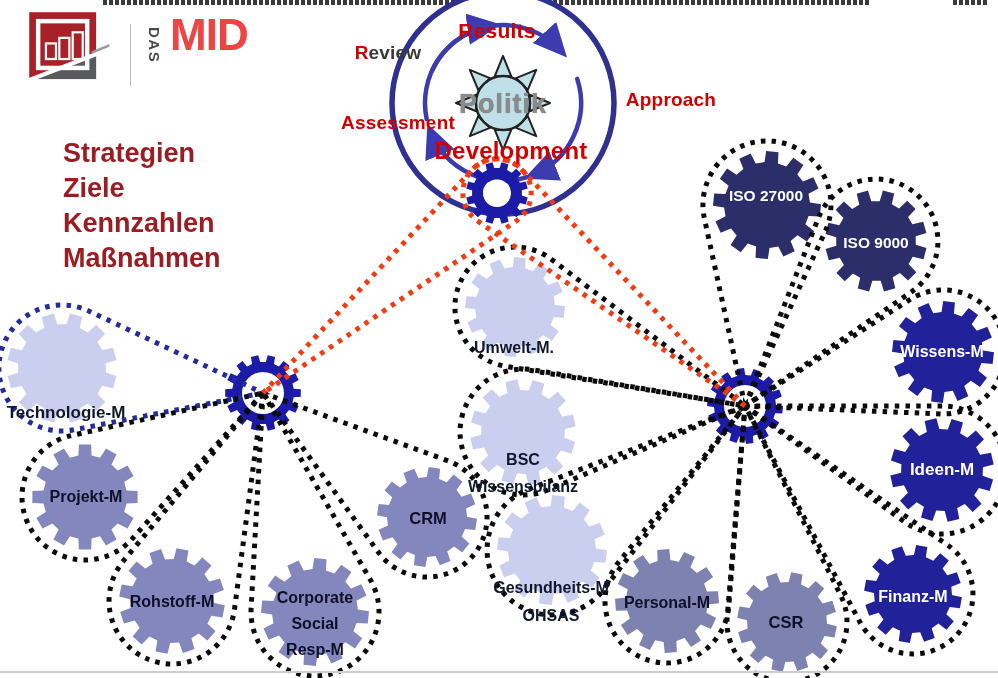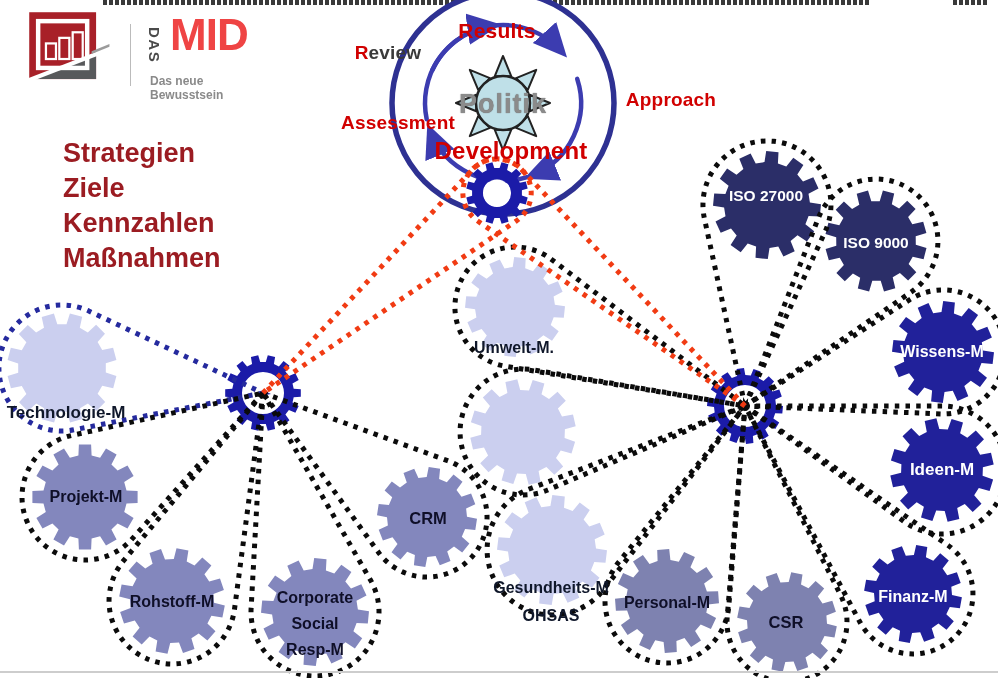--- a/index.html
+++ b/index.html
@@ -104,21 +104,20 @@
       <rect x="16" y="10" width="44" height="42" fill="none" stroke="#ffffff" stroke-width="4"></rect>
       <rect x="23" y="30" width="9" height="14" fill="#a82028" stroke="#ffffff" stroke-width="2"></rect>
       <rect x="35" y="25" width="9" height="19" fill="#a82028" stroke="#ffffff" stroke-width="2"></rect>
       <rect x="47" y="20" width="9" height="24" fill="#a82028" stroke="#ffffff" stroke-width="2"></rect>
       <polygon points="0,64 80,33 80,37 0,68" fill="#ffffff"></polygon>
       <polygon points="64,37 80,30.5 80,33 64,39.5" fill="#9b9b9b"></polygon>
     </svg>
     <div class="logo-divider"></div>
     <div class="logo-das">DAS</div>
     <div class="logo-mid">MID</div>
-    <div class="logo-tagline">Das neue Bewusstsein</div>
   </div>
 
   <div class="headline">
     <div>Strategien</div>
     <div>Ziele</div>
     <div>Kennzahlen</div>
     <div>Maßnahmen</div>
   </div>
 
   <div class="lbl stage" style="left:497px;top:31px;font-size:21px;">
@@ -141,20 +140,24 @@
   <div class="lbl glabel light-txt" style="left:66px;top:372px;font-size:17px;">Technologie-M</div>
   <div class="lbl glabel med-txt" style="left:86px;top:497px;font-size:16px;">Projekt-M</div>
   <div class="lbl glabel med-txt" style="left:172px;top:602px;font-size:16px;">Rohstoff-M</div>
   <div class="lbl glabel med-txt" style="left:315px;top:624px;font-size:16px;line-height:26px;">
     <div>Corporate</div>
     <div>Social</div>
     <div>Resp-M</div>
   </div>
   <div class="lbl glabel med-txt" style="left:428px;top:518px;font-size:16.5px;">CRM</div>
   <div class="lbl glabel light-txt" style="left:514px;top:307px;font-size:16px;">Umwelt-M.</div>
+  <div class="lbl glabel light-txt" style="left:523px;top:432px;font-size:16px;line-height:27px;">
+    <div>BSC</div>
+    <div>Wissensbilanz</div>
+  </div>
   <div class="lbl glabel light-txt" style="left:551px;top:561px;font-size:16px;line-height:28px;">
     <div>Gesundheits-M</div>
     <div>OHSAS</div>
   </div>
   <div class="lbl glabel med-txt" style="left:667px;top:603px;font-size:16px;">Personal-M</div>
   <div class="lbl glabel med-txt" style="left:786px;top:622px;font-size:16.5px;">CSR</div>
   <div class="lbl glabel white-txt" style="left:766px;top:196px;font-size:15.5px;">ISO 27000</div>
   <div class="lbl glabel white-txt" style="left:876px;top:243px;font-size:15.5px;text-align:center;">ISO 9000</div>
   <div class="lbl glabel white-txt" style="left:942px;top:352px;font-size:16px;">Wissens-M</div>
   <div class="lbl glabel white-txt" style="left:942px;top:470px;font-size:17px;">Ideen-M</div>

